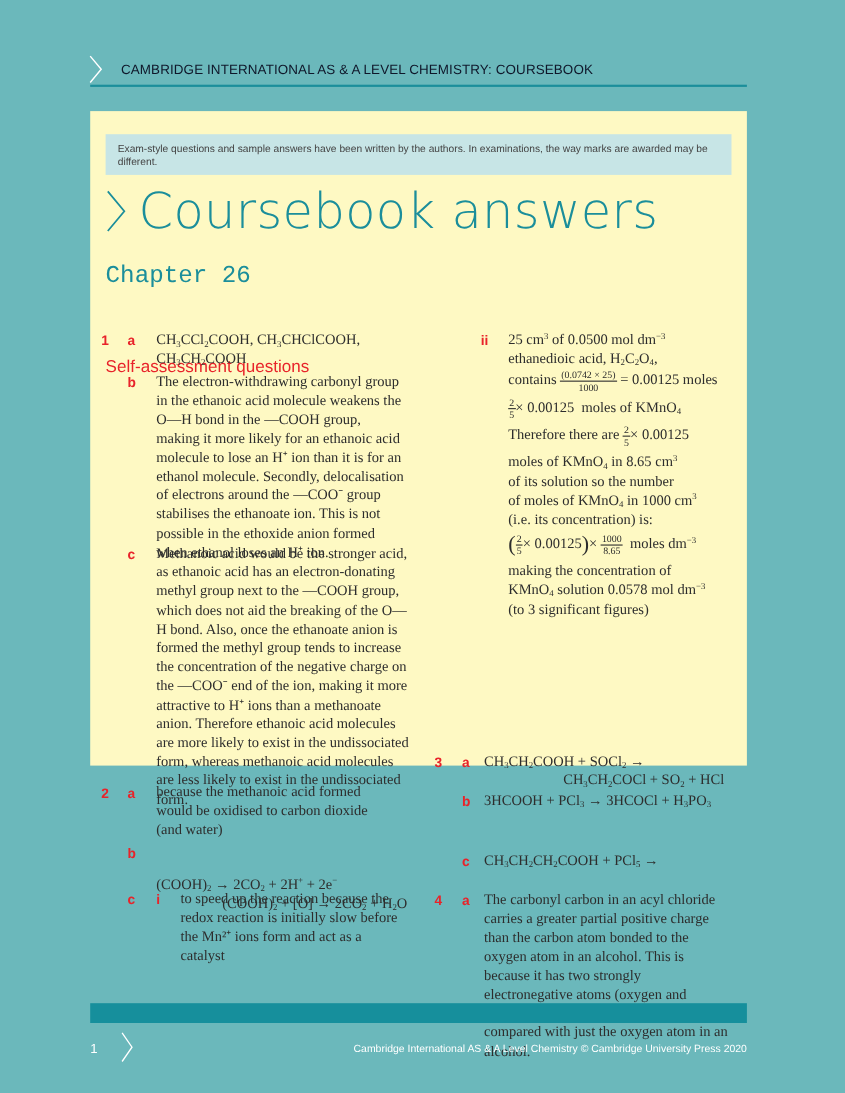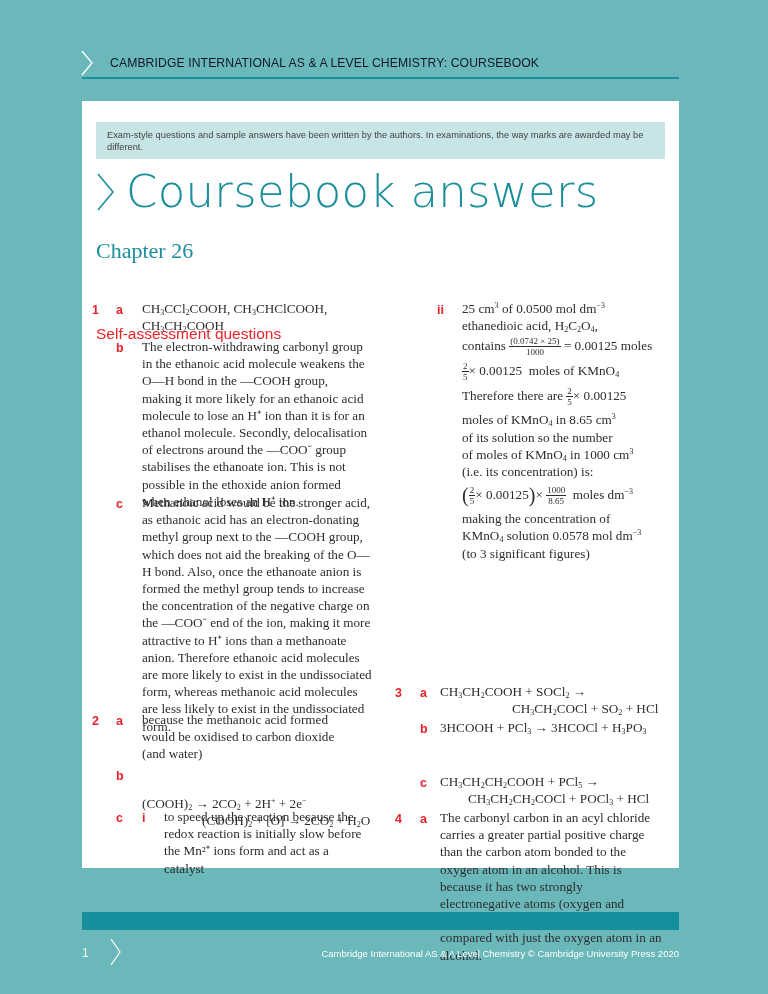--- a/index.html
+++ b/index.html
@@ -1,24 +1,24 @@
 <!DOCTYPE html>
 <html><head>
 <meta charset="utf-8">
 <style>
   html, body { margin:0; padding:0; }
   body { width:768px; height:994px; background:#6bb8bb; position:relative; overflow:hidden; font-family:"Liberation Serif", serif; }
   .hdr-chev { position:absolute; left:80px; top:50px; width:14px; height:26px; }
   .hdr-title { position:absolute; left:110px; top:56px; color:#0f172a; font-family:"Liberation Sans", sans-serif; font-size:12.2px; letter-spacing:0.1px; }
   .hdr-line { position:absolute; left:82px; top:77px; width:597px; height:2px; background:#1b8e9b; }
-  .panel { position:absolute; left:82px; top:101px; width:597px; height:767px; background:#ffffff; }
+  .panel { position:absolute; left:82px; top:101px; width:597px; height:595px; background:#fef9c3; }
   .notice { position:absolute; left:14px; top:21px; width:569px; height:37px; background:#c7e5e6; box-sizing:border-box; padding:7px 11px; font-family:"Liberation Sans", sans-serif; font-size:9.3px; line-height:12px; color:#444; }
   .big-title { position:absolute; left:14px; top:64px; font-family:"DejaVu Sans", sans-serif; font-weight:200; font-size:45px; color:#1b8e9b; letter-spacing:0.3px; display:flex; align-items:center; }
   .big-title svg { margin-right:10px; }
-  .chapter { position:absolute; left:14px; top:137px; font-family:Liberation Serif, serif; font-size:22px; color:#1b8e9b; }
+  .chapter { position:absolute; left:14px; top:137px; font-family:Liberation Mono, monospace; font-size:22px; color:#1b8e9b; }
   .section { position:absolute; left:14px; top:176px; font-family:"Liberation Sans", sans-serif; font-size:15.5px; color:#e8232a;margin-top:48px; }
   .col { position:absolute; font-size:13.2px; line-height:17.2px; color:#2d2d2d; }
   .num { position:absolute; color:#e8232a; font-family:"Liberation Sans", sans-serif; font-weight:bold; font-size:12.5px; }
   .lab { position:absolute; color:#e8232a; font-family:"Liberation Sans", sans-serif; font-weight:bold; font-size:12.5px; }
   .txt { position:absolute; }
   sub { font-size:8px; vertical-align:-2px; line-height:0; }
   sup { font-size:8px; vertical-align:5px; line-height:0; }
   .frac { display:inline-block; vertical-align:middle; text-align:center; font-size:9px; line-height:10px; }
   .frac span { display:block; }
   .frac .n { border-bottom:1px solid #2d2d2d; padding:0 1px; }
@@ -86,21 +86,21 @@
     </div>
 
     <div class="num" style="left:313px; top:584px;">3</div>
     <div class="lab" style="left:338px; top:584px;">a</div>
     <div class="txt" style="left:358px; top:582px; width:235px;">CH<sub>3</sub>CH<sub>2</sub>COOH + SOCl<sub>2</sub> →<br><span style="padding-left:72px;">CH<sub>3</sub>CH<sub>2</sub>COCl + SO<sub>2</sub> + HCl</span></div>
 
     <div class="lab" style="left:338px; top:620px;">b</div>
     <div class="txt" style="left:358px; top:618px; width:230px;">3HCOOH + PCl<sub>3</sub> → 3HCOCl + H<sub>3</sub>PO<sub>3</sub><br></div>
 
     <div class="lab" style="left:338px; top:674px;">c</div>
-    <div class="txt" style="left:358px; top:672px; width:240px;">CH<sub>3</sub>CH<sub>2</sub>CH<sub>2</sub>COOH + PCl<sub>5</sub> →<br><span style="padding-left:28px;">CH<sub>3</sub>CH<sub>2</sub>CH<sub>2</sub>COCl + POCl<sub>3</sub> + HCl</span></div>
+    <div class="txt" style="left:358px; top:672px; width:240px;">CH<sub>3</sub>CH<sub>2</sub>CH<sub>2</sub>COOH + PCl<sub>5</sub> →<br></div>
 
     <div class="num" style="left:313px; top:710px;">4</div>
     <div class="lab" style="left:338px; top:710px;">a</div>
     <div class="txt" style="left:358px; top:708px; width:225px;">The carbonyl carbon in an acyl chloride carries a greater partial positive charge than the carbon atom bonded to the oxygen atom in an alcohol. This is because it has two strongly electronegative atoms (oxygen and chlorine) attached to the carbonyl carbon, compared with just the oxygen atom in an alcohol.</div>
   </div>
 </div>
 
 <div class="bottom-bar"></div>
 <div class="pg">1</div>
 <svg class="ftr-chev" width="12" height="28" viewBox="0 0 12 28">

